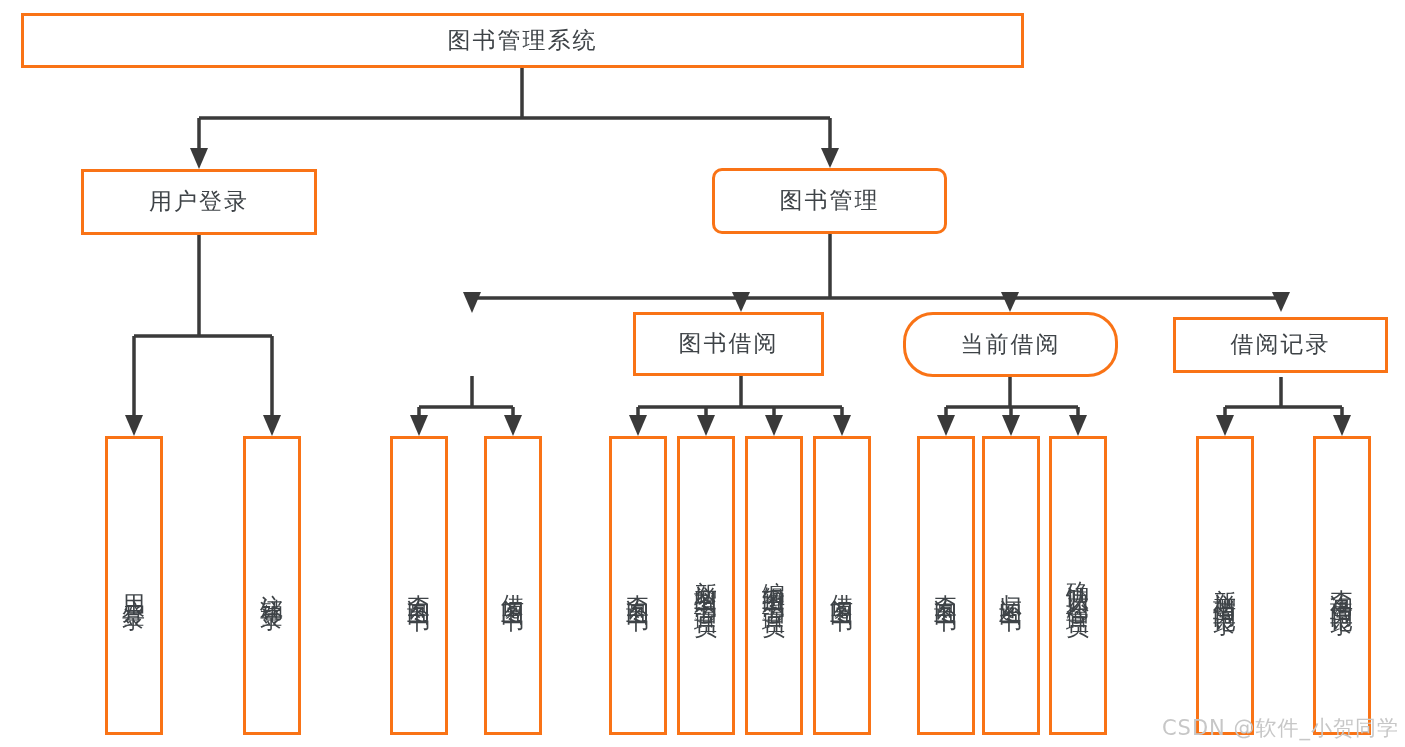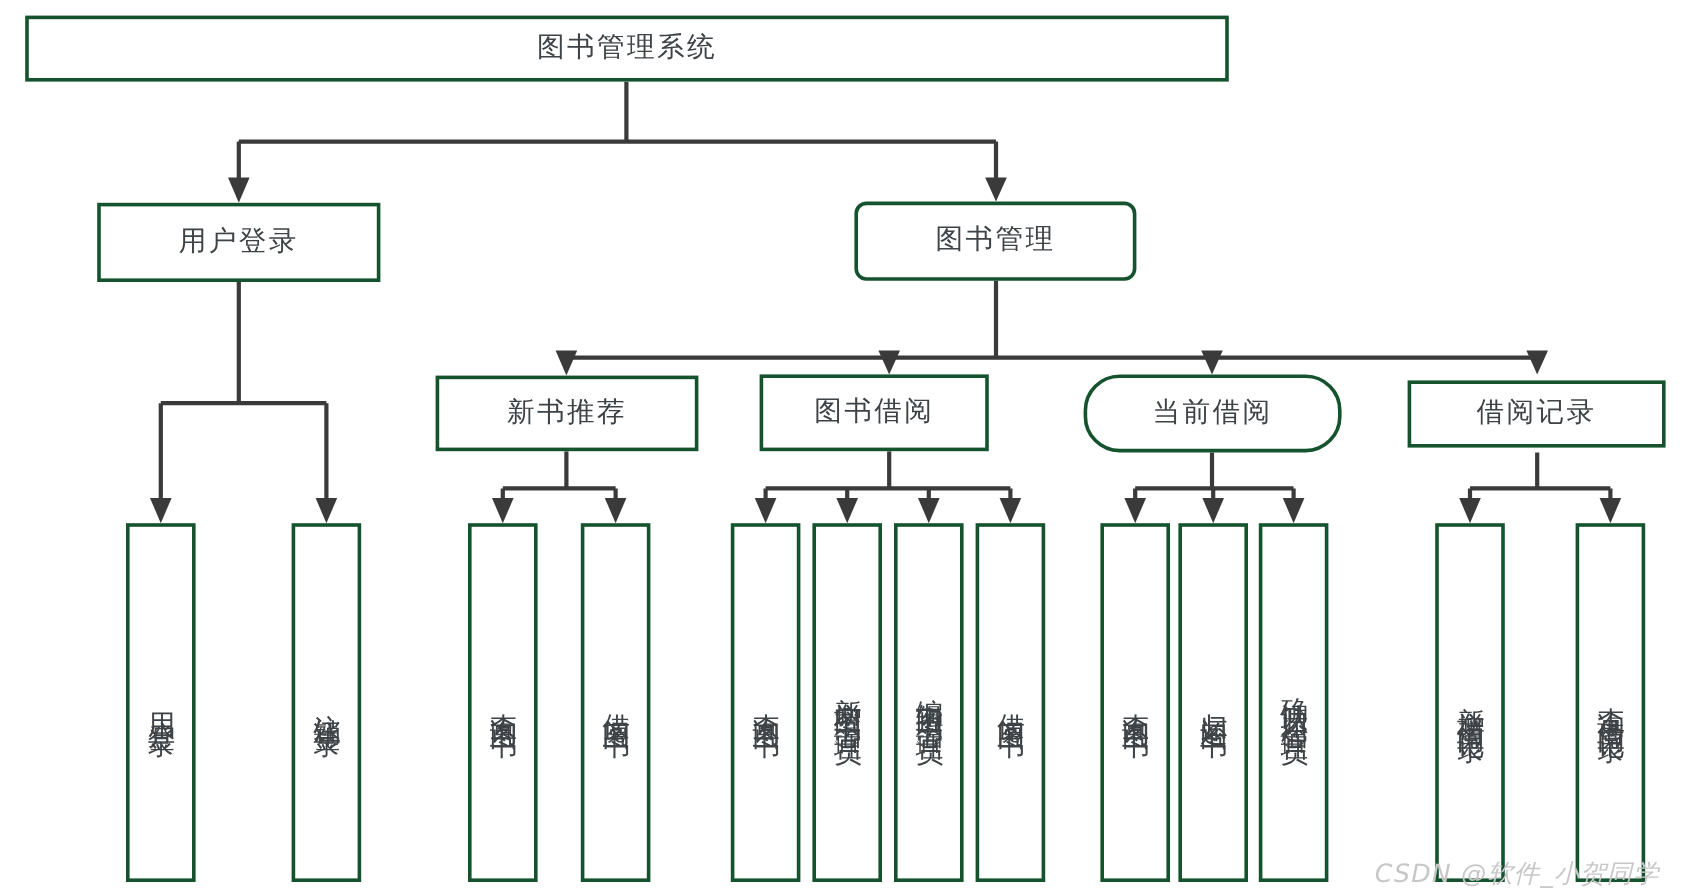--- a/index.html
+++ b/index.html
@@ -8,21 +8,21 @@
     width:1405px;height:747px;
     background:#ffffff;
     font-family:"DejaVu Sans",sans-serif;
     overflow:hidden;
   }
   svg.connectors{position:absolute;left:0;top:0;width:1405px;height:747px;}
   .box{
     position:absolute;
     box-sizing:border-box;
     background:#ffffff;
-    border:3px solid #14532d;
+    border:3px solid #f97316;
     color:#3e4347;
     display:flex;
     align-items:center;
     justify-content:center;
     text-align:center;
   }
   .hbox{font-size:23px;letter-spacing:2px;line-height:1.2;}
   .vbox{
     writing-mode:vertical-rl;
     font-size:23px;
@@ -49,26 +49,25 @@
   .n-leaf-5{left:677px;}
   .n-leaf-6{left:745px;}
   .n-leaf-7{left:813px;}
   .n-leaf-8{left:917px;}
   .n-leaf-9{left:982px;}
   .n-leaf-10{left:1049px;}
   .n-leaf-11{left:1196px;}
   .n-leaf-12{left:1313px;}
   .watermark{
     position:absolute;
-    right:22px;
+    right:6px;
     top:714px;
     font-size:21px;
     letter-spacing:1px;
     color:#c7c7c7;
-    font-style:italic;
   }
 </style>
 </head>
 <body>
 
 <div class="canvas">
 
   <svg class="connectors" viewBox="0 0 1405 747" xmlns="http://www.w3.org/2000/svg">
     <g stroke="#3a3a3a" stroke-width="3.5" fill="none">
 
@@ -114,21 +113,20 @@
       <polygon points="1216,415 1234,415 1225,436"></polygon>
       <polygon points="1333,415 1351,415 1342,436"></polygon>
     </g>
   </svg>
 
   <div class="box hbox n-root">图书管理系统</div>
 
   <div class="box hbox n-l2-0">用户登录</div>
   <div class="box hbox n-l2-1">图书管理</div>
 
-  <div class="box hbox n-l3-0">新书推荐</div>
   <div class="box hbox n-l3-1">图书借阅</div>
   <div class="box hbox n-l3-2">当前借阅</div>
   <div class="box hbox n-l3-3">借阅记录</div>
 
   <div class="box vbox leaf n-leaf-0">用户登录</div>
   <div class="box vbox leaf n-leaf-1">注销登录</div>
 
   <div class="box vbox leaf n-leaf-2">查询图书</div>
   <div class="box vbox leaf n-leaf-3">借阅图书</div>
 

